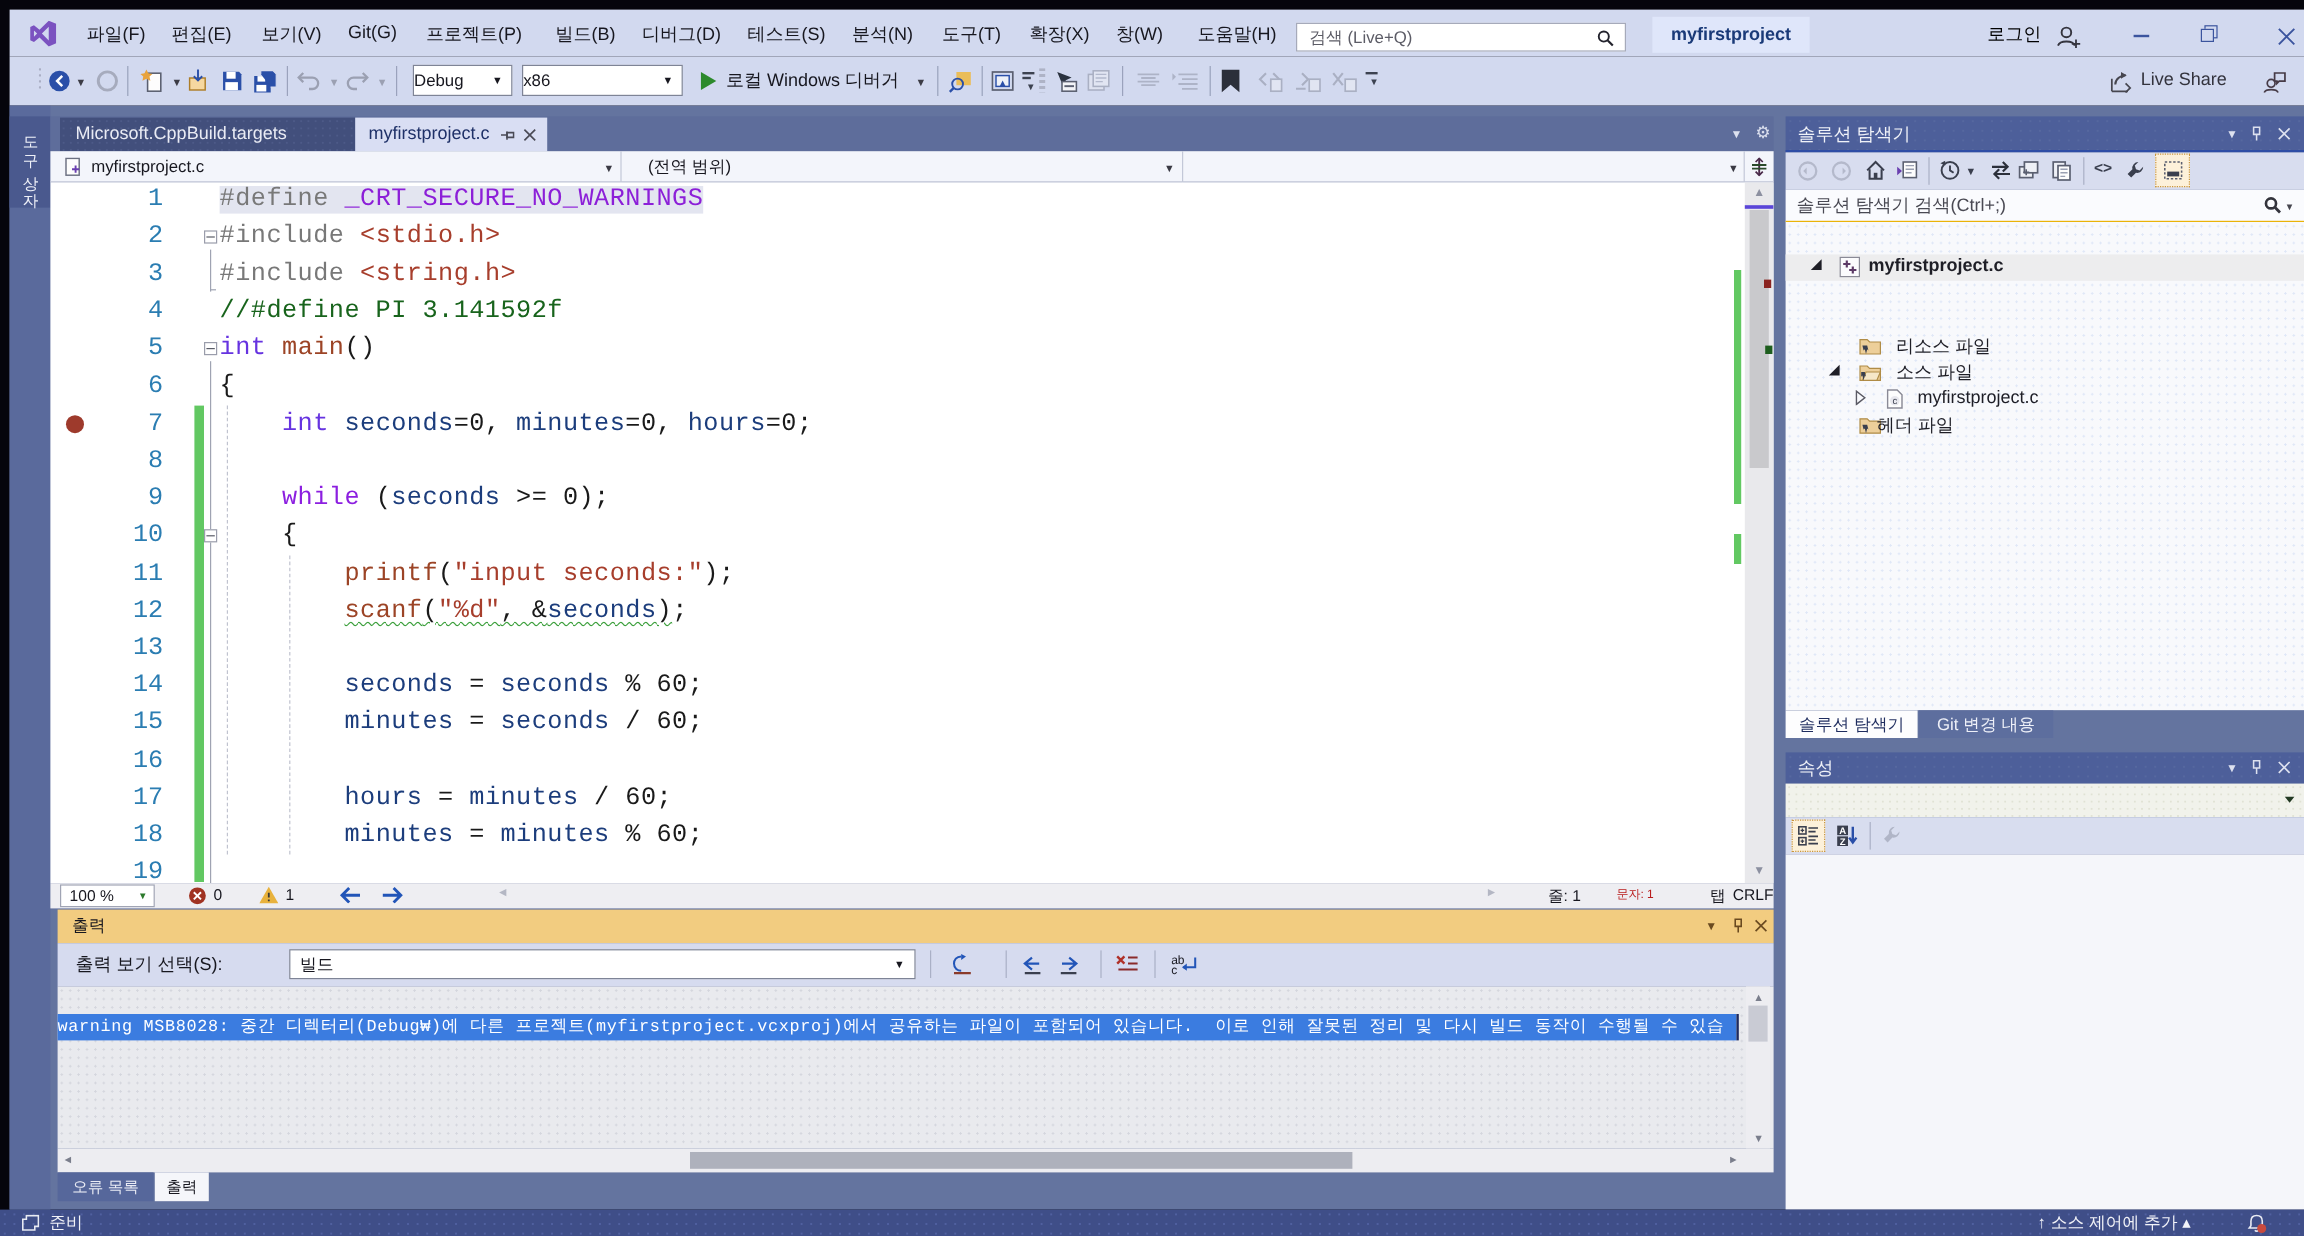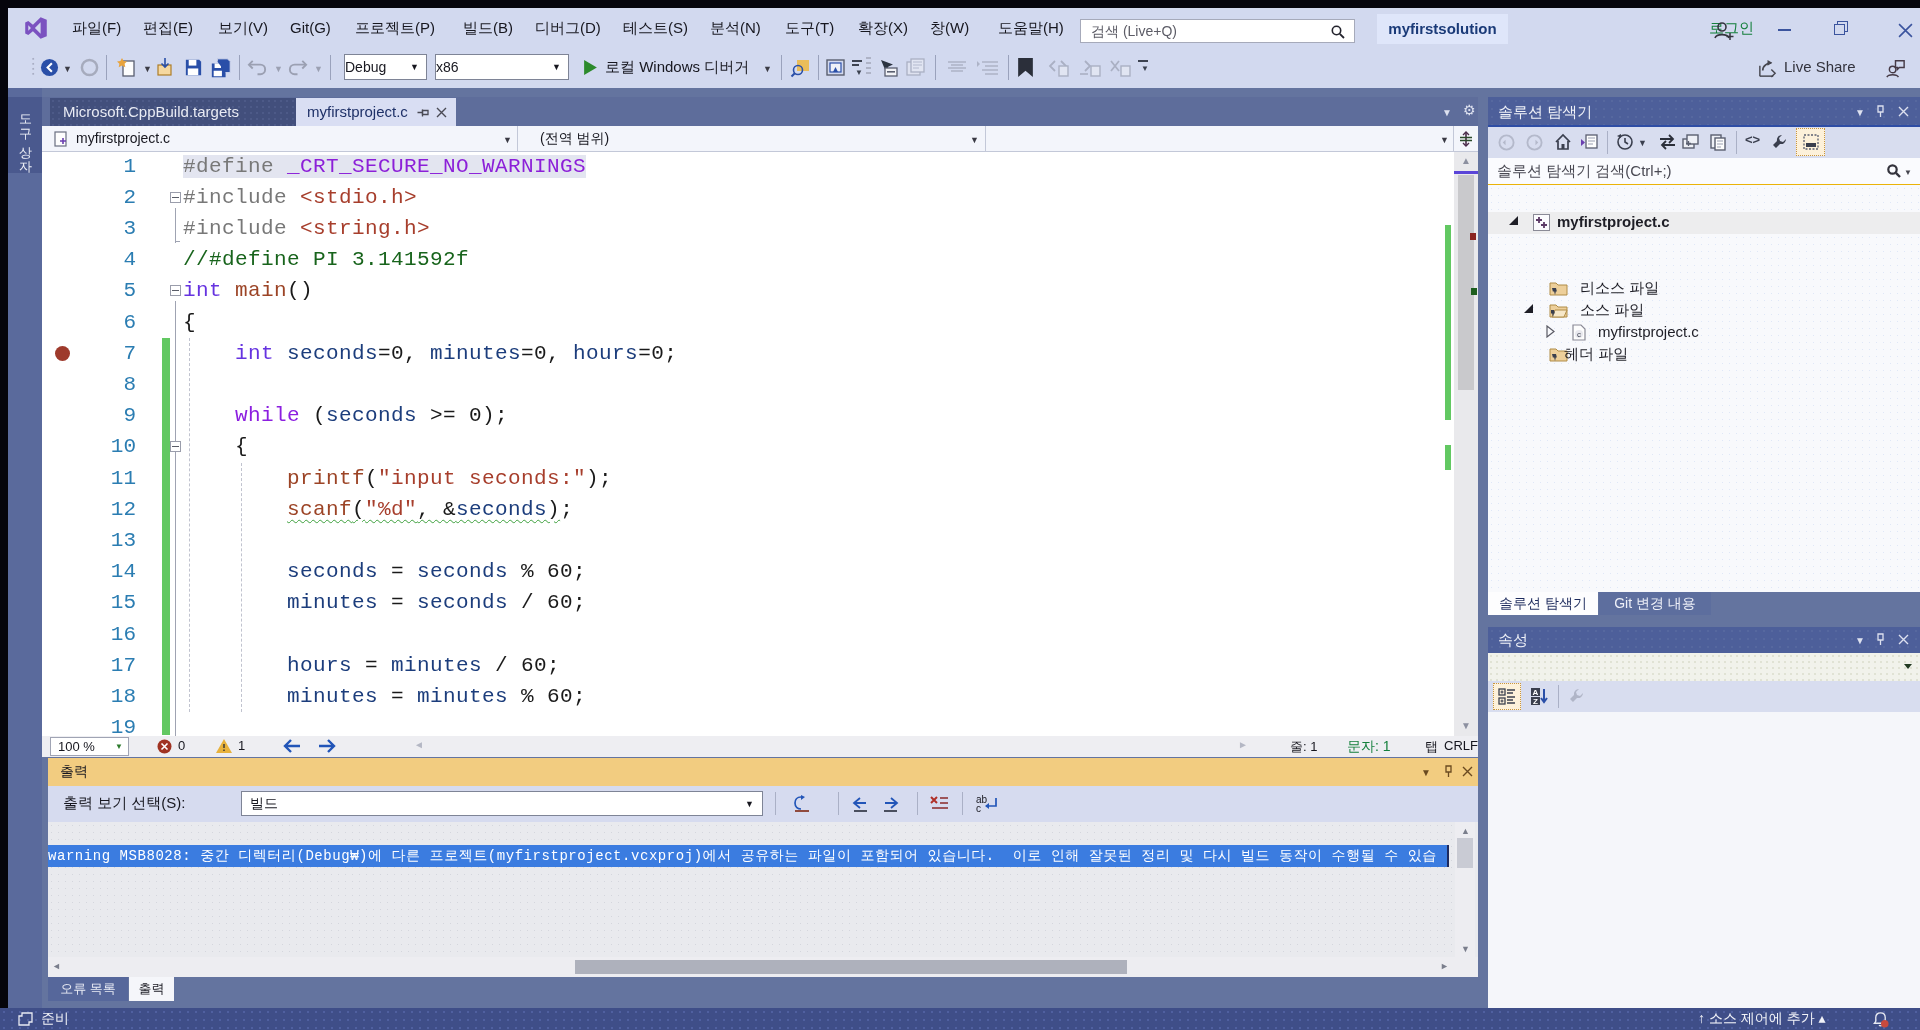--- a/index.html
+++ b/index.html
@@ -26,22 +26,22 @@
       <span class="ab" style="left:866px">창(W)</span>
       <span class="ab" style="left:934px">도움말(H)</span>
   </div>
   <div class="ab" style="left:1072px;top:11px;width:275px;height:24px;background:#fff;border:1px solid #a6aaba">
     <span class="ab" style="left:10px;top:3px;font-size:14px;color:#5c5c66">검색 (Live+Q)</span>
     <svg class="ab" style="right:8px;top:4px" width="16" height="16" viewBox="0 0 16 16">
         <circle cx="6.5" cy="6.5" r="4.2" fill="none" stroke="#23232d" stroke-width="1.6"></circle>
         <line x1="9.8" y1="9.8" x2="14" y2="14" stroke="#23232d" stroke-width="1.8"></line>
       </svg>
   </div>
-  <div class="ab" style="left:1369px;top:6px;width:131px;height:30px;background:#dfe6fa;color:#1a3a78;font-weight:bold;font-size:15px;text-align:center;line-height:30px">myfirstsolution</div>
-  <div class="ab" style="left:1701px;top:11px;font-size:15px;color:#15803d">로그인</div>
+  <div class="ab" style="left:1369px;top:6px;width:131px;height:30px;background:#dfe6fa;color:#1a3a78;font-weight:bold;font-size:15px;text-align:center;line-height:30px">myfirstproject</div>
+  <div class="ab" style="left:1648px;top:11px;font-size:15px;color:#000000">로그인</div>
   <svg class="ab" style="left:1704px;top:11px" width="24" height="24" viewBox="0 0 24 24">
       <circle cx="10" cy="8" r="4" fill="none" stroke="#35353f" stroke-width="1.6"></circle>
       <path d="M3 19c1.5-4.5 12.5-4.5 14 0" fill="none" stroke="#35353f" stroke-width="1.6"></path>
       <path d="M18 14v7M14.5 17.5H21.5" stroke="#35353f" stroke-width="1.5"></path>
     </svg>
   <div class="ab" style="left:1770px;top:21px;width:13px;height:2px;background:#3b549e"></div>
   <div class="ab" style="left:1829px;top:13px;width:11px;height:11px;border:1.5px solid #3b549e;background:transparent"></div>
   <div class="ab" style="left:1826px;top:16px;width:11px;height:11px;border:1.5px solid #3b549e;background:#d2d9ef"></div>
   <svg class="ab" style="left:1890px;top:15px" width="15" height="15" viewBox="0 0 14 14">
       <path d="M1 1 13 13M13 1 1 13" stroke="#3b549e" stroke-width="1.5"></path>
@@ -285,21 +285,21 @@
   <div class="ab" style="left:196px;top:2px;font-size:13px;color:#17171f">1</div>
   <svg class="ab" style="left:241px;top:3px" width="18" height="14" viewBox="0 0 18 14">
       <path d="M8 1 2 7l6 6M2 7h15" fill="none" stroke="#2255b8" stroke-width="2.4"></path>
     </svg>
   <svg class="ab" style="left:276px;top:3px" width="18" height="14" viewBox="0 0 18 14">
       <path d="M10 1l6 6-6 6M16 7H1" fill="none" stroke="#2255b8" stroke-width="2.4"></path>
     </svg>
   <div class="ab" style="left:334px;top:3px;color:#b4b7c4;font-size:10px;left:372px">◄</div>
   <div class="ab" style="left:1196px;top:3px;color:#b4b7c4;font-size:10px">►</div>
   <div class="ab" style="left:1248px;top:2px;font-size:13px;color:#17171f">줄: 1</div>
-  <div class="ab" style="left:1305px;top:2px;font-size:14px;color:#15803d">문자: 1</div>
+  <div class="ab" style="left:1305px;top:2px;font-size:10px;color:#b91c1c">문자: 1</div>
   <div class="ab" style="left:1383px;top:2px;font-size:13px;color:#17171f">탭</div>
   <div class="ab" style="left:1402px;top:2px;font-size:13px;color:#17171f">CRLF</div>
 </div>
 
 <div class="ab" id="outpanel" style="left:48px;top:758px;width:1430px;height:219px">
   <div class="ab" style="left:0;top:0;width:1430px;height:28px;background:#f2cc80">
     <div class="ab" style="left:12px;top:5px;font-size:14px;color:#17171f">출력</div>
     <div class="ab" style="left:1373px;top:9px;color:#6a4a20;font-size:10px">▼</div>
     <svg class="ab" style="left:1394px;top:7px" width="13" height="13" viewBox="0 0 13 13">
         <path d="M4 1h5v6H4zM4 7h5M6.5 7v5" stroke="#6a4a20" stroke-width="1.3" fill="none"></path>

